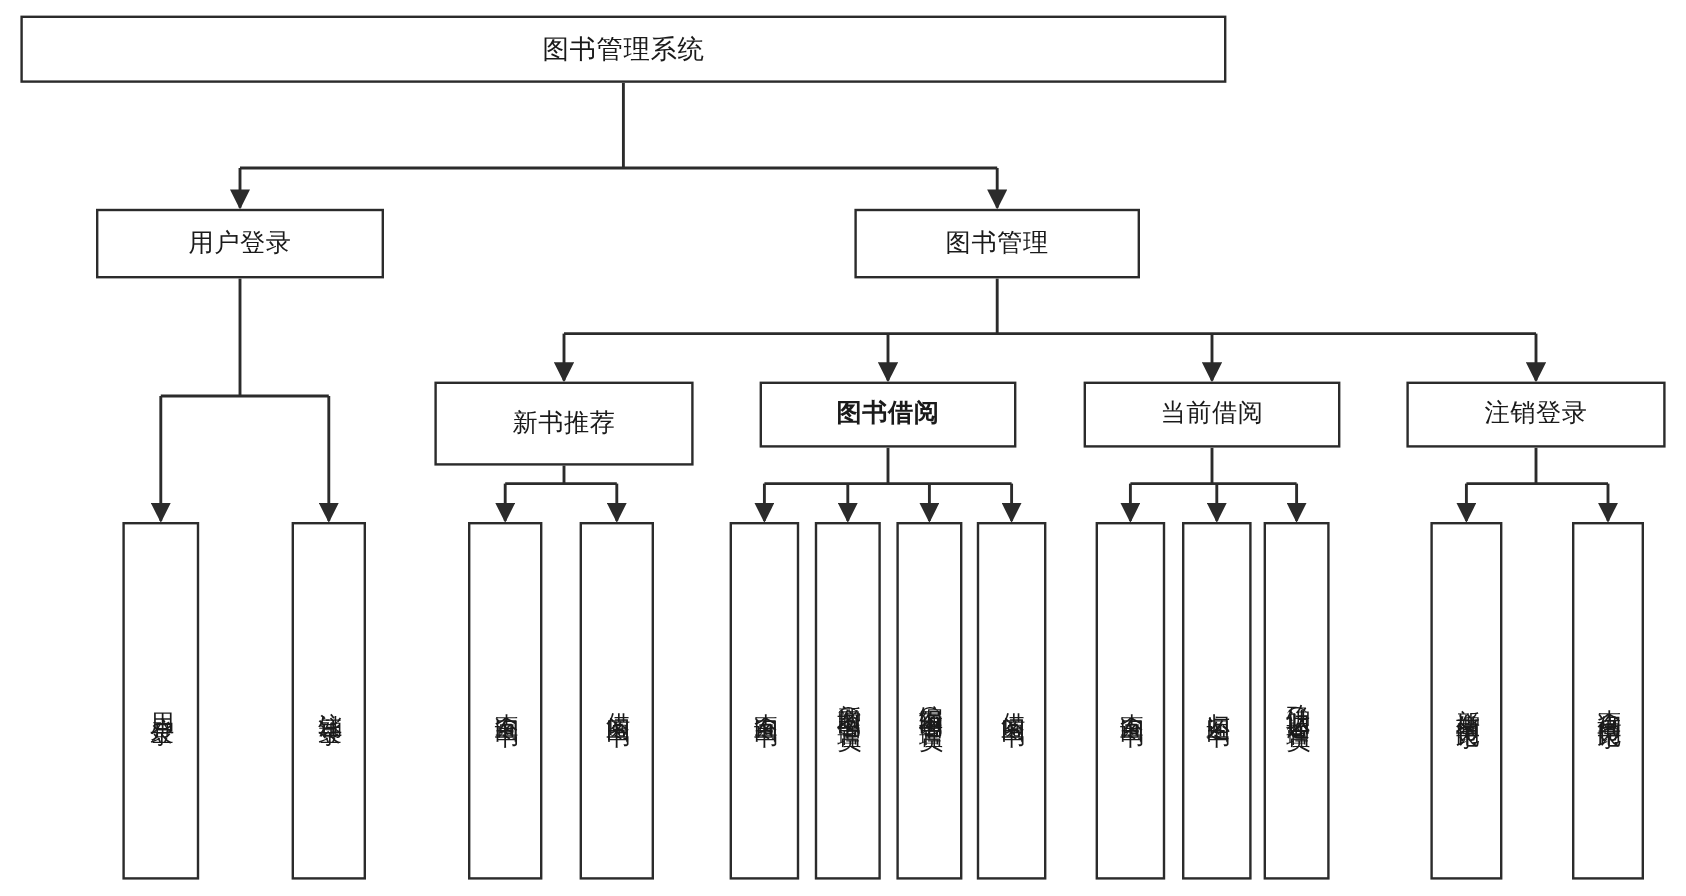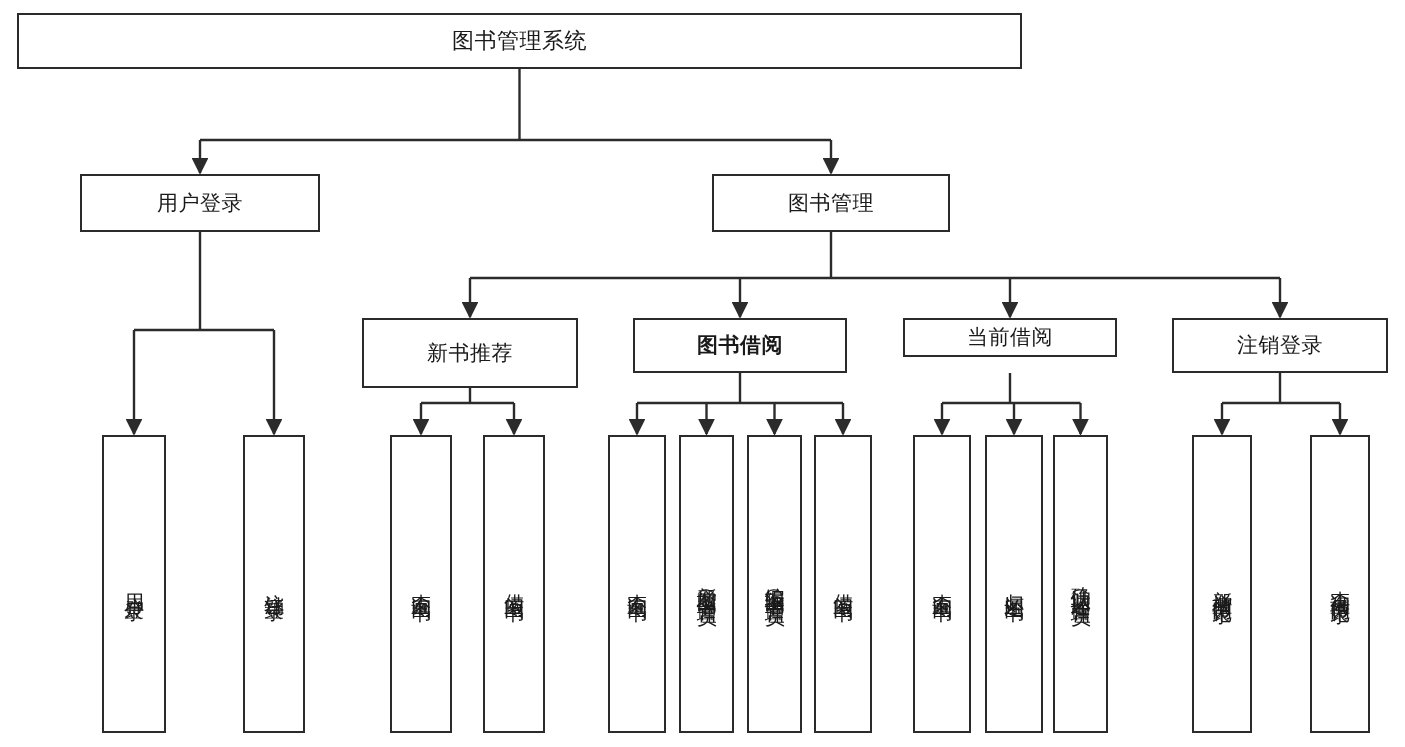--- a/index.html
+++ b/index.html
@@ -118,21 +118,21 @@
       </div>
       <div class="node" style="left: 712px; top: 174px; width: 238px; height: 58px;">
         <span class="node-label">图书管理</span>
       </div>
       <div class="node" style="left: 362px; top: 318px; width: 216px; height: 70px;">
         <span class="node-label">新书推荐</span>
       </div>
       <div class="node" style="left: 633px; top: 318px; width: 214px; height: 55px; font-weight: bold;">
         <span class="node-label">图书借阅</span>
       </div>
-      <div class="node" style="left: 903px; top: 318px; width: 214px; height: 39px;">
+      <div class="node" style="left: 903px; top: 318px; width: 214px; height: 55px;">
         <span class="node-label">当前借阅</span>
       </div>
       <div class="node" style="left: 1172px; top: 318px; width: 216px; height: 55px;">
         <span class="node-label">注销登录</span>
       </div>
       <div class="node vertical" style="left: 102px; top: 435px; width: 64px; height: 298px;">
         <span class="node-label">用户登录</span>
       </div>
       <div class="node vertical" style="left: 243px; top: 435px; width: 62px; height: 298px;">
         <span class="node-label">注销登录</span>

